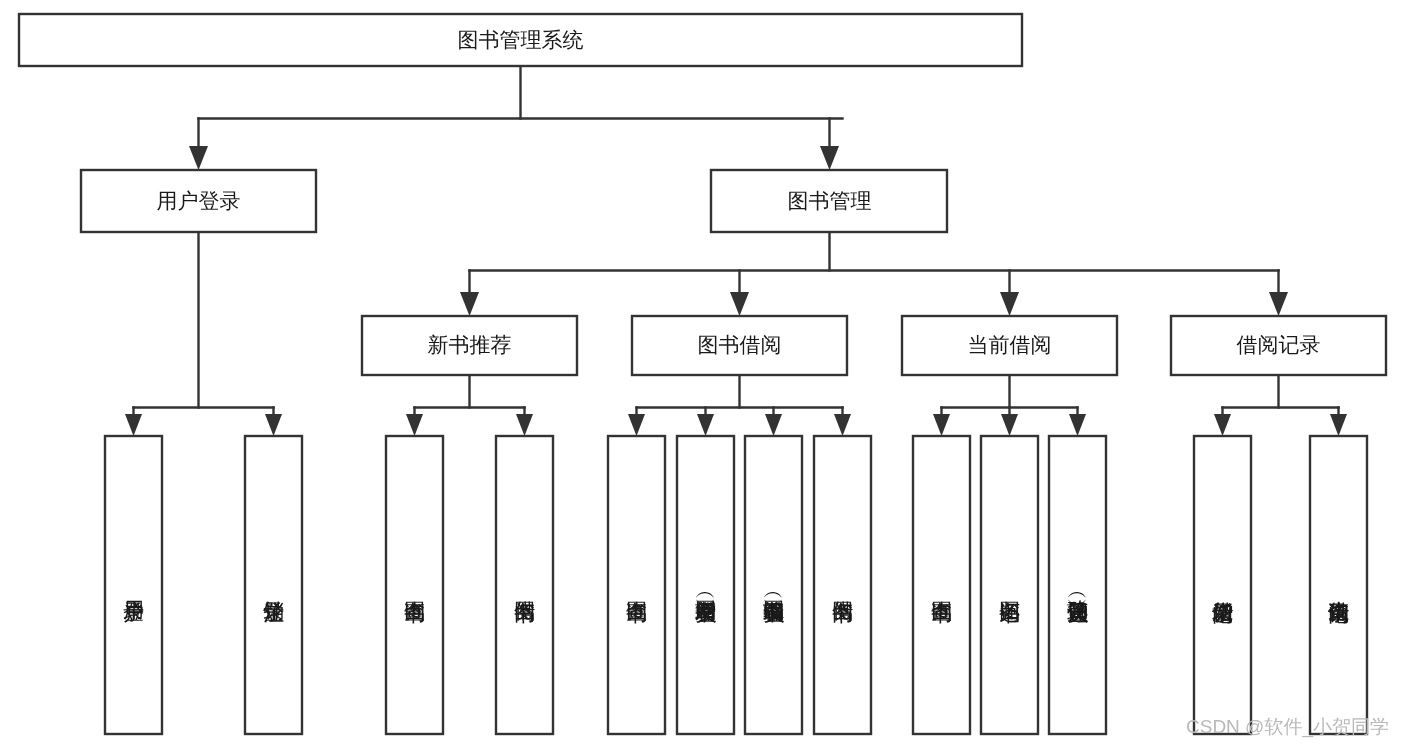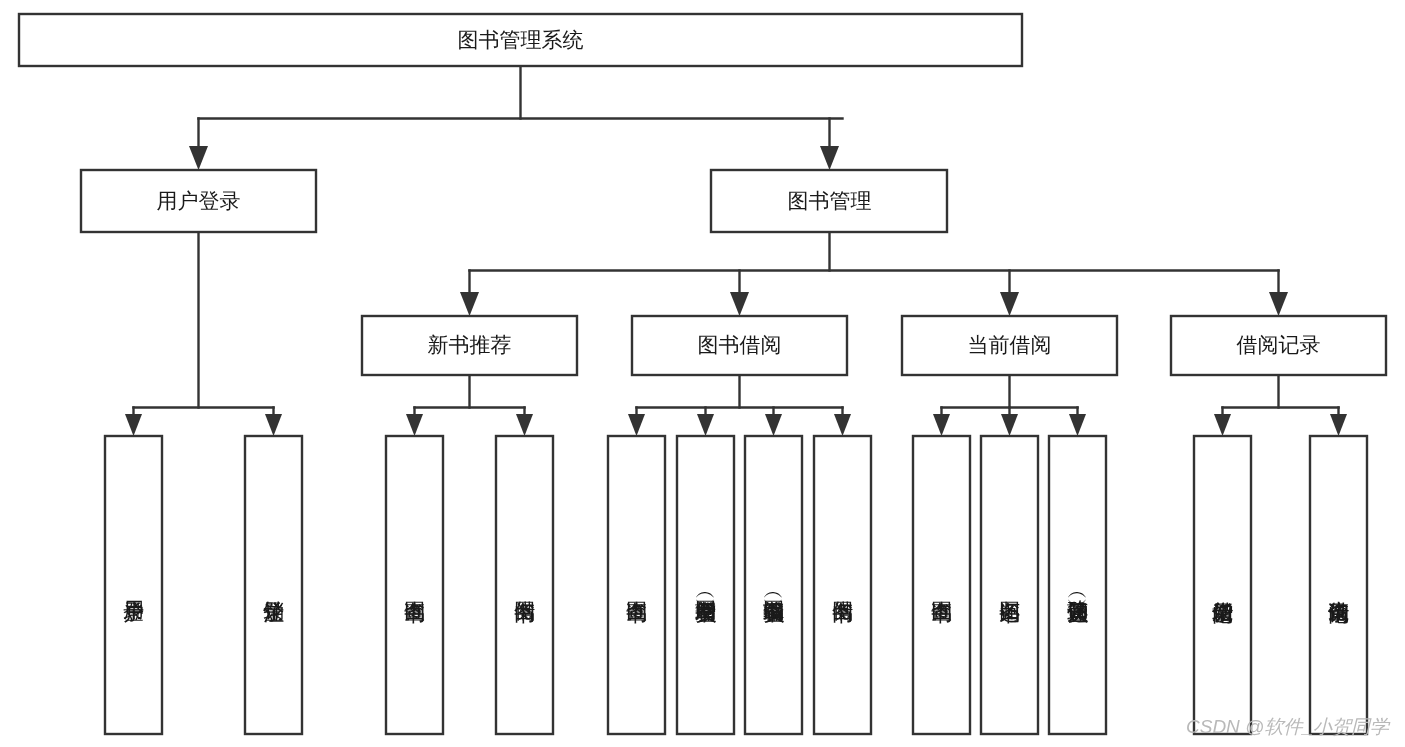--- a/index.html
+++ b/index.html
@@ -67,21 +67,20 @@
     pointer-events: none;
   }
   .watermark {
     position: absolute;
     font-family: "Liberation Sans", "DejaVu Sans", sans-serif;
     font-size: 19px;
     color: #b9b9b9;
     white-space: nowrap;
     left: 1186px;
     top: 714px;
-    font-style: italic;
   }
 </style>
 </head>
 <body>
 
 <div id="diagram-root">
 
   <svg id="diagram-svg" viewBox="0 0 1405 747">
 
     <g>

